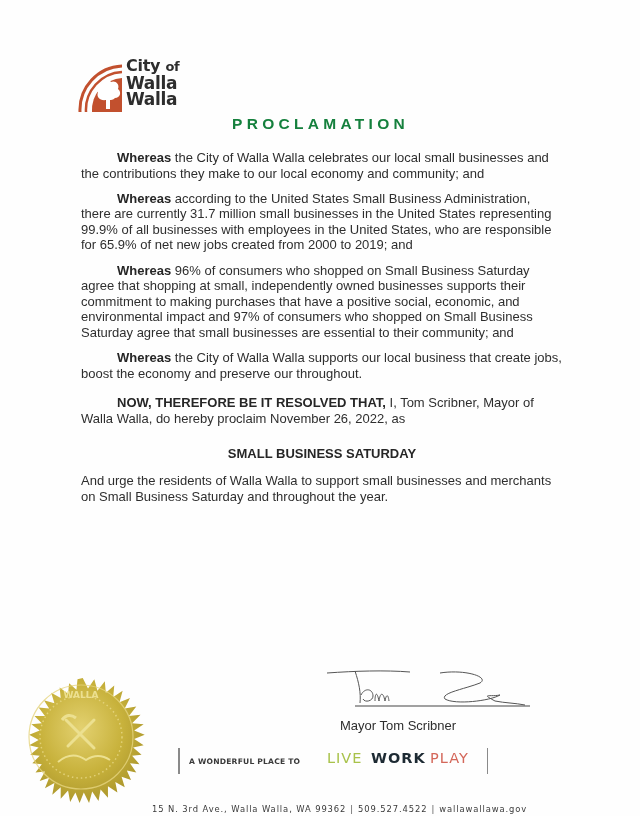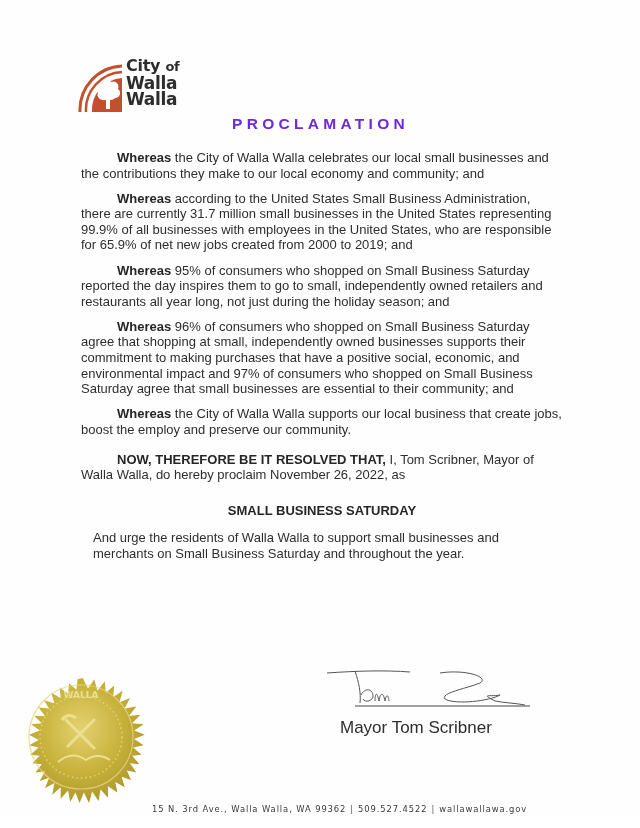--- a/index.html
+++ b/index.html
@@ -52,21 +52,21 @@
     .title {
       position: absolute;
       left: 0;
       top: 115px;
       width: 640px;
       padding-left: 232px;
       box-sizing: border-box;
       font-size: 15.5px;
       font-weight: bold;
       letter-spacing: 4.3px;
-      color: #6d28d9;
+      color: #15803d;
       font-family: "Liberation Sans", sans-serif;
     }
 
     .body-text {
       position: absolute;
       left: 81px;
       top: 150px;
       width: 482px;
       font-family: "Liberation Sans", sans-serif;
       font-size: 13px;
@@ -83,21 +83,21 @@
       margin: 14px 0 20px 0;
       text-indent: 36px;
     }
     .center-head {
       text-align: center;
       font-weight: bold;
       margin: 0 0 11px 0;
       color: #262626;
     }
     .urge {
-      margin: 12px;
+      margin: 0;
       text-indent: 0;
     }
 
     
     .seal {
       position: absolute;
       left: 6px;
       top: 662px;
       width: 150px;
       height: 150px;
@@ -108,21 +108,21 @@
       position: absolute;
       left: 315px;
       top: 663px;
       width: 215px;
       height: 44px;
     }
     .sig-caption {
       position: absolute;
       left: 340px;
       top: 718px;
-      font-size: 17px;
+      font-size: 13px;
       color: #2e2e2e;
       font-family: "Liberation Sans", sans-serif;
     }
 
     
     .tagline {
       position: absolute;
       left: 178px;
       top: 746px;
       height: 30px;
@@ -193,23 +193,22 @@
       <span class="logo-line2">Walla</span>
       <span class="logo-line3">Walla</span>
     </div>
   </div>
 
   <div class="title">PROCLAMATION</div>
 
   <div class="body-text">
     <p class="para"><b>Whereas</b><span> the City of Walla Walla celebrates our local small businesses and the contributions they make to our local economy and community; and</span></p>
     <p class="para"><b>Whereas</b><span> according to the United States Small Business Administration, there are currently 31.7 million small businesses in the United States representing 99.9% of all businesses with employees in the United States, who are responsible for 65.9% of net new jobs created from 2000 to 2019; and</span></p>
-    <p class="para"><b>Whereas</b><span> 95% of consumers who shopped on Small Business Saturday reported the day inspires them to go to small, independently owned retailers and restaurants all year long, not just during the holiday season; and</span></p>
     <p class="para"><b>Whereas</b><span> 96% of consumers who shopped on Small Business Saturday agree that shopping at small, independently owned businesses supports their commitment to making purchases that have a positive social, economic, and environmental impact and 97% of consumers who shopped on Small Business Saturday agree that small businesses are essential to their community; and</span></p>
-    <p class="para"><b>Whereas</b><span> the City of Walla Walla supports our local business that create jobs, boost the employ and preserve our community.</span></p>
+    <p class="para"><b>Whereas</b><span> the City of Walla Walla supports our local business that create jobs, boost the economy and preserve our throughout.</span></p>
 
     <p class="para resolved"><b>NOW, THEREFORE BE IT RESOLVED THAT,</b><span> I, Tom Scribner, Mayor of Walla Walla, do hereby proclaim November 26, 2022, as</span></p>
 
     <p class="center-head">SMALL BUSINESS SATURDAY</p>
 
     <p class="urge">And urge the residents of Walla Walla to support small businesses and merchants on Small Business Saturday and throughout the year.</p>
   </div>
 
   <svg class="seal" viewBox="0 0 150 150" width="150" height="150">
     <defs>
@@ -233,18 +232,26 @@
   <svg class="signature" viewBox="0 0 215 44" width="215" height="44">
     <path d="M12 10 C40 8 70 7 95 9" stroke="#555" stroke-width="1" fill="none"></path>
     <path d="M40 8 C44 20 46 30 45 40" stroke="#555" stroke-width="1" fill="none"></path>
     <path d="M46 32 C50 24 58 26 58 33 C58 38 50 40 48 36" stroke="#555" stroke-width="1" fill="none"></path>
     <path d="M60 38 C60 30 62 28 64 38 C65 30 68 28 70 38 C71 32 73 30 74 38" stroke="#555" stroke-width="1" fill="none"></path>
     <path d="M125 10 C150 6 175 14 165 20 C150 26 125 30 130 36 C140 42 175 38 185 32 C175 34 165 30 180 38 C190 40 200 40 210 42" stroke="#555" stroke-width="1" fill="none"></path>
     <line x1="40" y1="43" x2="215" y2="43" stroke="#444" stroke-width="1"></line>
   </svg>
   <div class="sig-caption">Mayor Tom Scribner</div>
 
+  <div class="tagline">
+    <span class="bar left"></span>
+    <span class="small-caps">A WONDERFUL PLACE TO</span>
+    <span class="big live">LIVE</span>
+    <span class="big work">WORK</span>
+    <span class="big play">PLAY</span>
+    <span class="bar right"></span>
+  </div>
 
   <div class="address">
     <span>15 N. 3rd Ave., Walla Walla, WA  99362</span><span class="sep">|</span><span>509.527.4522</span><span class="sep">|</span><span>wallawallawa.gov</span>
   </div>
 
 </div>
 
 </body></html>

